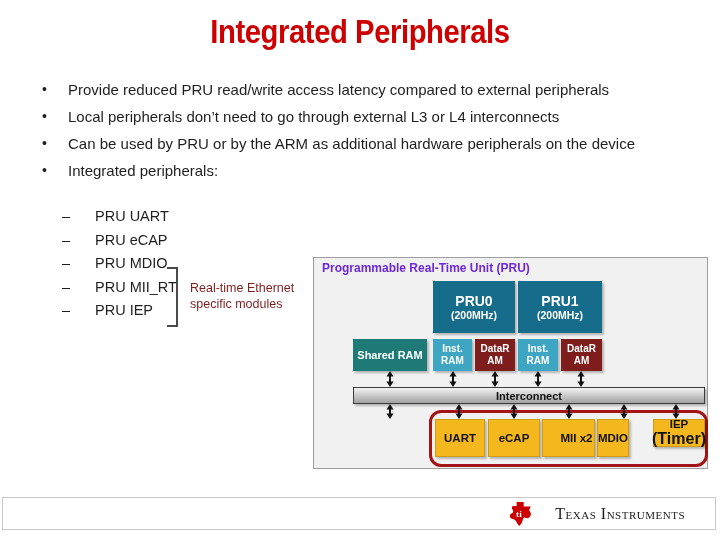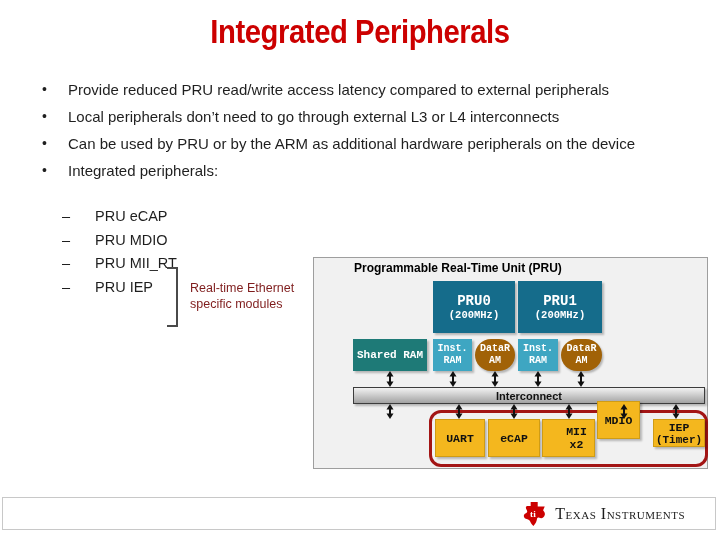--- a/index.html
+++ b/index.html
@@ -25,70 +25,71 @@
   .bracket{
     position:absolute;left:167px;top:267px;width:9px;height:56px;
     border-top:2px solid #4a4a4a;border-right:2px solid #4a4a4a;border-bottom:2px solid #4a4a4a;
   }
   .annotation{position:absolute;left:190px;top:280px;font-size:12.5px;line-height:16px;color:#7f1d1d;}
   
   .diagram{
     position:absolute;left:313px;top:257px;width:395px;height:212px;
     background:#f1f1f1;border:1px solid #9e9e9e;box-sizing:border-box;
   }
-  .diag-title{position:absolute;left:8px;top:3px;font-size:12px;font-weight:bold;line-height:15px;color:#000000;margin-left:32px;}
+  .diag-title{position:absolute;left:8px;top:3px;font-size:12px;font-weight:bold;line-height:15px;color:#6d28d9;}
   .dbox{position:absolute;box-sizing:border-box;display:flex;flex-direction:column;align-items:center;justify-content:center;
-        color:#fff;font-weight:bold;text-align:center;box-shadow:1.5px 2px 2px rgba(0,0,0,.25);font-family:Liberation Mono, monospace;}
+        color:#fff;font-weight:bold;text-align:center;box-shadow:1.5px 2px 2px rgba(0,0,0,.25);}
   .pru{background:#156c8b;}
   .pru .nm{font-size:14px;}
   .pru .clk{font-size:10.5px;font-weight:bold;}
   .sharedram{background:#1e7a77;font-size:11px;}
   .instram{background:#3ea6c2;font-size:10px;line-height:12px;}
-  .dataram{background:#a16207;font-size:10px;line-height:12px;border-radius:16px;}
+  .dataram{background:#7f1d1d;font-size:10px;line-height:12px;}
   .interconnect{
     position:absolute;left:39px;top:129px;width:352px;height:17px;box-sizing:border-box;
     background:linear-gradient(#f2f2f2,#a2a2a2);border:1px solid #3c3c3c;
     display:flex;align-items:center;justify-content:center;
     font-size:11px;font-weight:bold;color:#111;box-shadow:1.5px 2px 2px rgba(0,0,0,.25);
   }
   .intc{background:#ee1c1c;border:1px solid #c21010;font-size:11.5px;}
   .periph{background:#f4b71e;border:1px solid #cf9c15;color:#111;font-size:11.5px;}
-  .periph .l2{font-size:11px;}
+  .periph .l2{font-size:16px;}
   .redoutline{
     position:absolute;left:115px;top:152px;width:279px;height:57px;box-sizing:border-box;
     border:3px solid #a31515;border-radius:12px;
   }
   .arrows{position:absolute;left:0;top:0;width:395px;height:212px;pointer-events:none;}
   
   .footer{
     position:absolute;left:2px;top:497px;width:714px;height:33px;box-sizing:border-box;
     border:1px solid #c8c8c8;background:#fff;
     display:flex;align-items:center;justify-content:flex-end;padding-right:30px;
   }
-  .ti-logo{display:flex;align-items:center;gap:8px;}
+  .ti-logo{display:flex;align-items:center;gap:22px;}
   .ti-text{
     font-family:"Liberation Serif","DejaVu Serif",serif;font-variant:small-caps;
     font-weight:400;font-size:16px;letter-spacing:.5px;color:#1c1c1c;
   }
 </style>
 </head>
 <body>
 
 <div class="title-wrap">
   <span class="slide-title">Integrated Peripherals</span>
 </div>
 
 <div class="bullets">
   <div class="b">Provide reduced PRU read/write access latency compared to external peripherals</div>
   <div class="b">Local peripherals don’t need to go through external L3 or L4 interconnects</div>
   <div class="b">Can be used by PRU or by the ARM as additional hardware peripherals on the device</div>
   <div class="b">Integrated peripherals:</div>
 </div>
 
 <div class="subs">
+  <div class="sb">PRU UART</div>
   <div class="sb">PRU eCAP</div>
   <div class="sb">PRU MDIO</div>
   <div class="sb">PRU MII_RT</div>
   <div class="sb">PRU IEP</div>
 </div>
 
 <div class="bracket"></div>
 <div class="annotation">
   <div>Real-time Ethernet</div>
   <div>specific modules</div>
@@ -126,21 +127,21 @@
       <span>AM</span>
   </div>
 
   <div class="interconnect">Interconnect</div>
 
   <div class="redoutline"></div>
 
   <div class="dbox periph" style="left:174px;top:161px;width:52px;height:38px;">eCAP</div>
   <div class="dbox periph" style="left:121px;top:161px;width:50px;height:38px;">UART</div>
   <div class="dbox periph" style="left:228px;top:161px;width:53px;height:38px;padding-left:16px;">MII x2</div>
-  <div class="dbox periph" style="left:283px;top:143px;width:43px;height:38px;">MDIO</div>
+  <div class="dbox periph" style="left:283px;top:161px;width:32px;height:38px;">MDIO</div>
   <div class="dbox periph" style="left:339px;top:161px;width:52px;height:28px;">
     <span>IEP</span>
     <span class="l2">(Timer)</span>
   </div>
 
   <svg class="arrows" viewBox="0 0 395 212" xmlns="http://www.w3.org/2000/svg">
       <line x1="76" y1="117" x2="76" y2="125" stroke="#111" stroke-width="2"></line>
       <polygon points="72.5,118.5 79.5,118.5 76,113" fill="#111"></polygon>
       <polygon points="72.5,123.5 79.5,123.5 76,129" fill="#111"></polygon>
       <line x1="139" y1="117" x2="139" y2="125" stroke="#111" stroke-width="2"></line>

